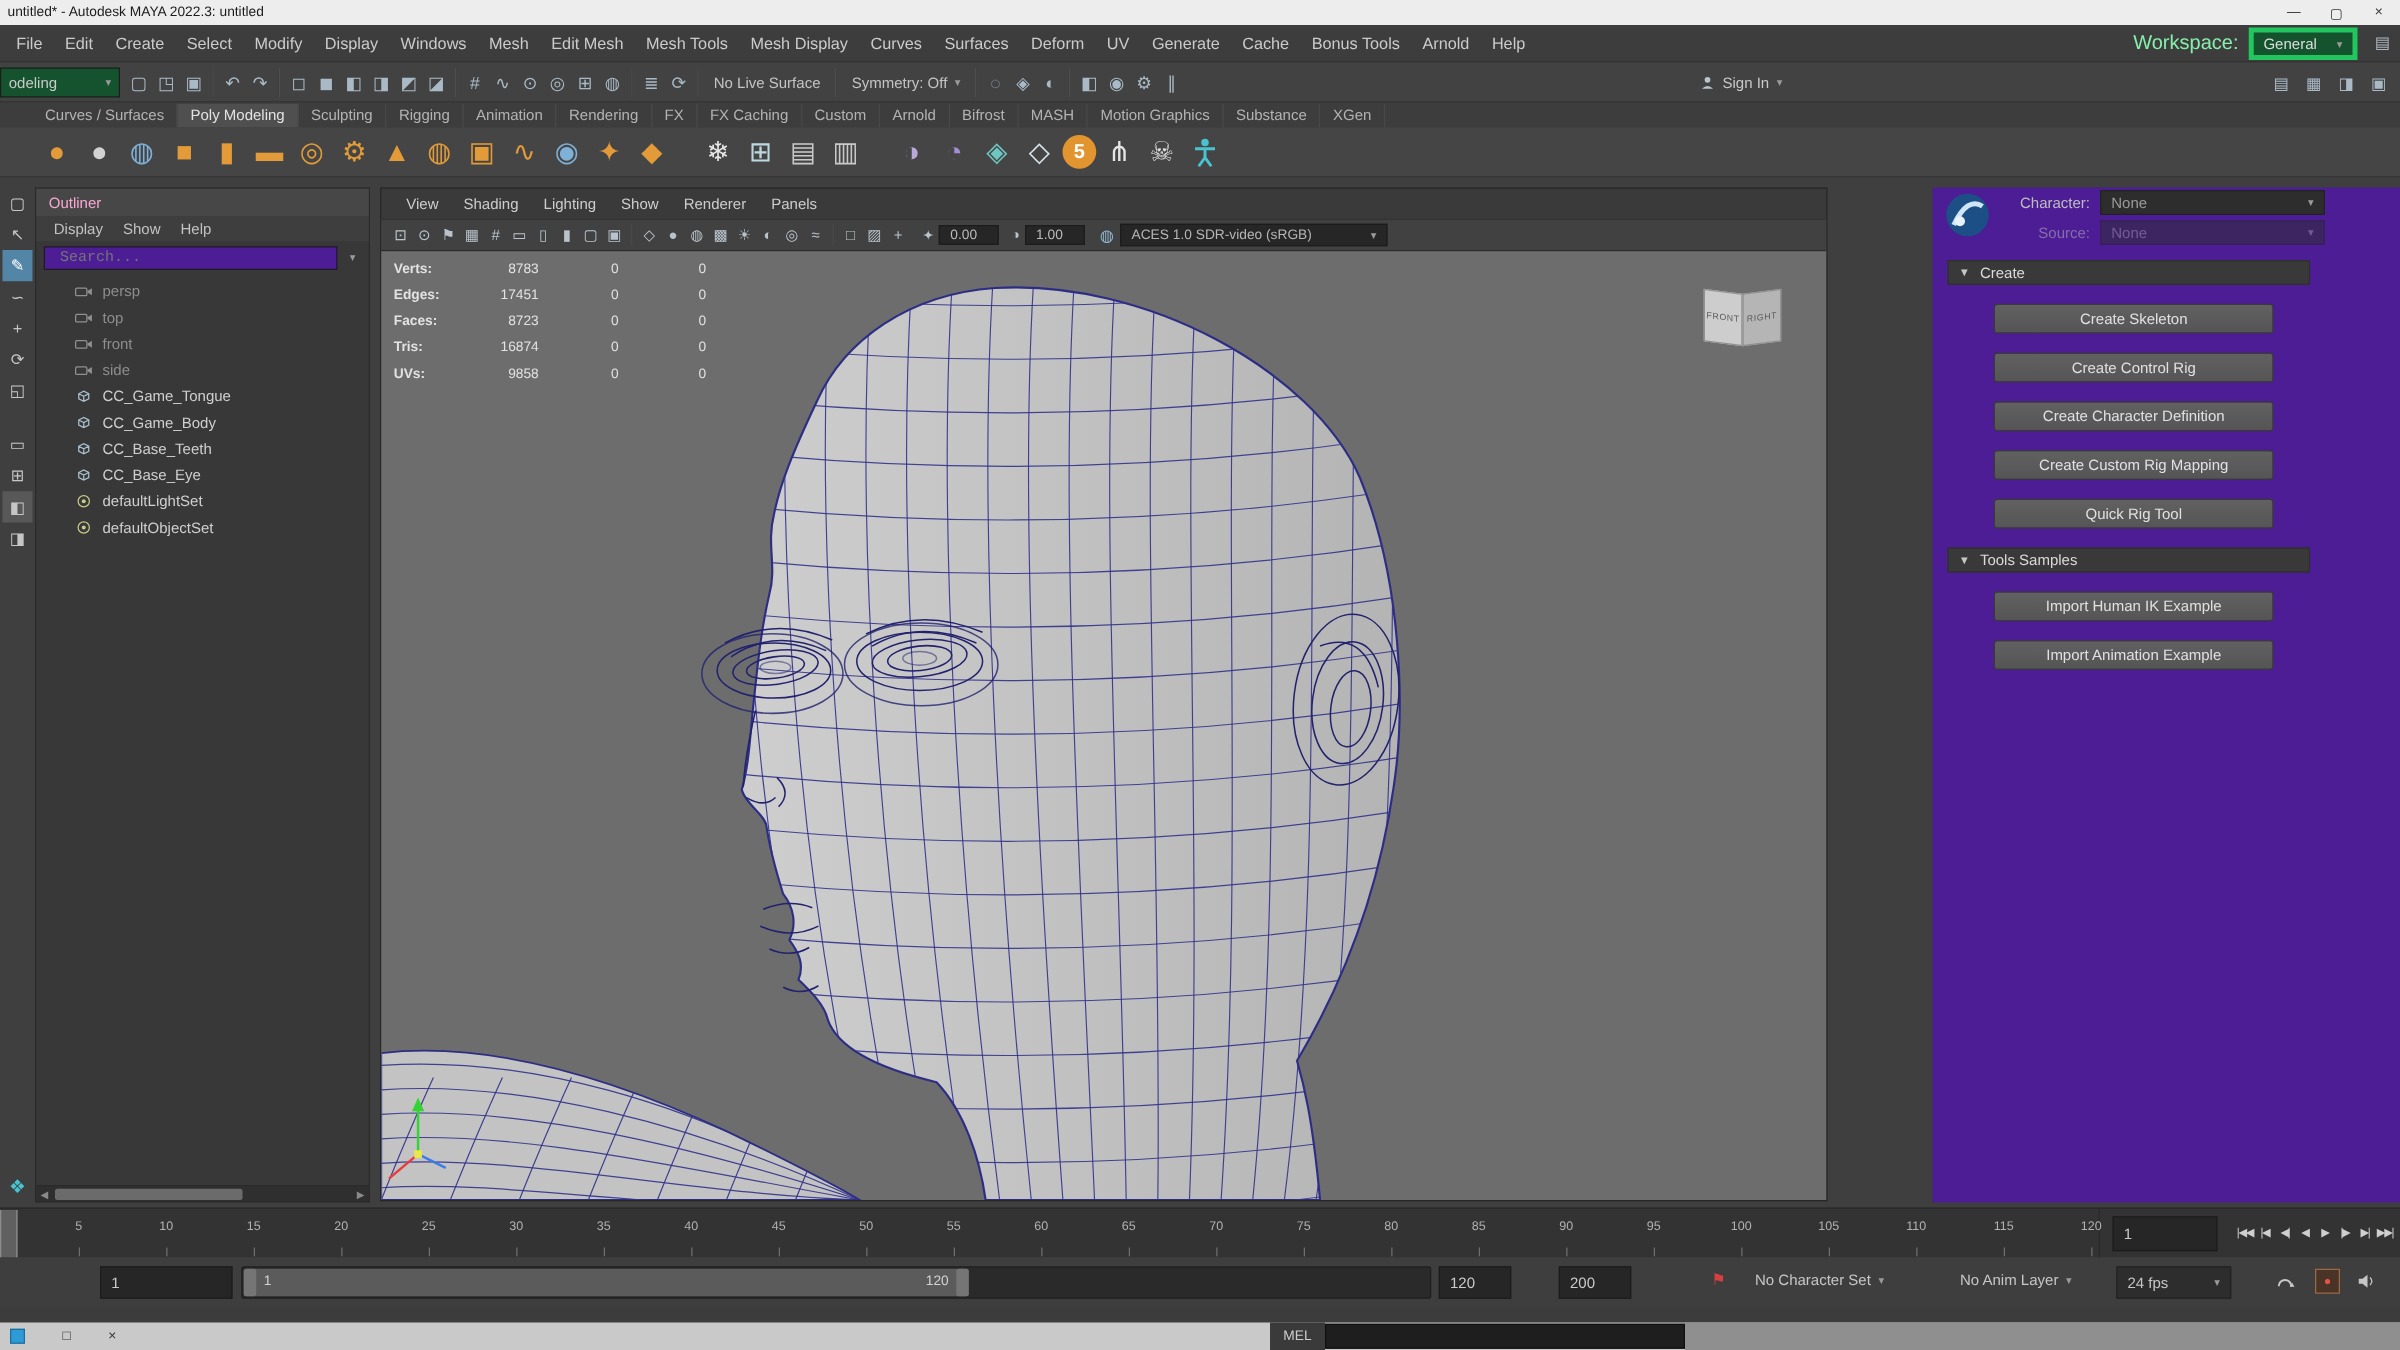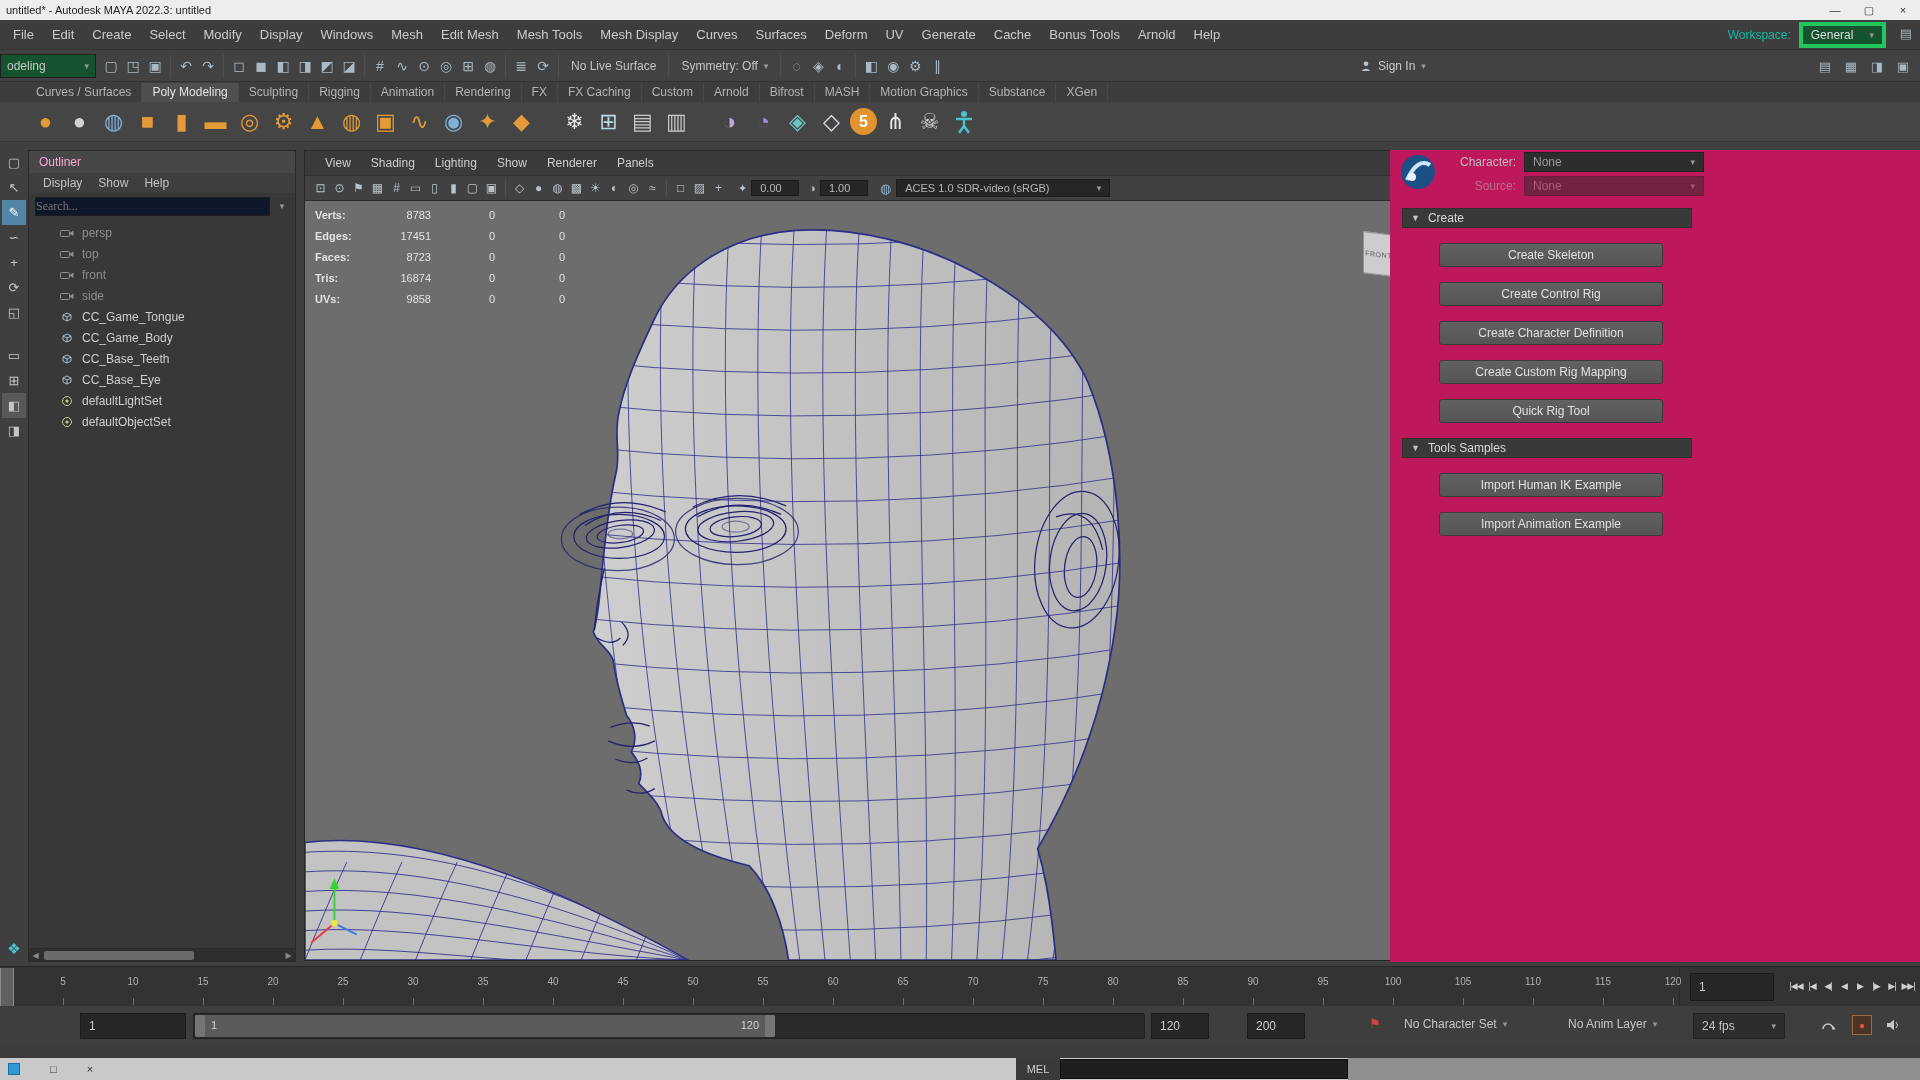--- a/index.html
+++ b/index.html
@@ -11,21 +11,21 @@
 
 #titlebar{top:0;height:20px;background:#ededed;color:#1c1c1c;font-size:11px;display:flex;align-items:center;padding-left:6px}
 .win-controls{margin-left:auto;display:flex;height:100%}
 .win-btn{width:34px;display:flex;align-items:center;justify-content:center;color:#333;font-size:11px}
 
 
 #menubar{top:20px;height:30px;background:#3d3d3d;border-bottom:1px solid #313131;display:flex;align-items:center;padding-left:4px}
 #menu-items{display:flex;align-items:center}
 .menu-item{padding:0 9px;font-size:13px;color:#cbcbcb;white-space:nowrap}
 #workspace{position:absolute;right:34px;display:flex;align-items:center;gap:8px}
-#workspace .lab{color:#14b8a6;font-size:12px}
+#workspace .lab{color:#86efac;font-size:16px}
 #workspace .val{background:#14532d;border:4px solid #22c55e;padding:2px 8px;display:flex;gap:16px;align-items:center;font-size:12px;color:#ddd}
 #workspace-menu{position:absolute;right:8px;top:26px;color:#a9b4bc;font-size:13px}
 
 
 #statusline{top:50px;height:32px;background:#424242;border-bottom:1px solid #323232;display:flex;align-items:center}
 #sl-segments{display:flex;align-items:center;height:100%}
 .mode-dd{width:96px;height:24px;background:#14532d;border:1px solid #1e1e1e;display:flex;align-items:center;justify-content:space-between;padding:0 6px;font-size:12px;color:#c9c9c9;margin-right:4px}
 .sl-sep{width:1px;height:24px;background:#313131;border-right:1px solid #4e4e4e;margin:0 4px}
 .sl-icon{width:22px;height:24px;display:flex;align-items:center;justify-content:center;font-size:14px;color:#a9bac6}
 .sl-text{font-size:12px;color:#c4c4c4;padding:0 8px;display:flex;align-items:center;gap:6px}
@@ -51,21 +51,21 @@
 .tool.active{background:#5285a6;color:#fff}
 .tool.current{background:#585858}
 #toolbox-bottom{position:absolute;bottom:8px;left:2px;width:24px;text-align:center;font-size:15px;color:#49c3d0}
 
 
 #outliner{position:absolute;left:28px;width:268px;top:8px;bottom:4px;background:#383838;border:1px solid #2a2a2a;display:flex;flex-direction:column}
 .outl-title{height:22px;background:#474747;display:flex;align-items:center;padding-left:10px;font-size:12px;color:#f9a8d4}
 .outl-menus{height:20px;background:#3e3e3e;display:flex;align-items:center;padding-left:6px}
 .outl-menu{padding:0 8px;font-size:12px;color:#c2c2c2}
 .outl-search{height:26px;display:flex;align-items:center;gap:5px;padding:3px 6px}
-.outl-search input{flex:1;height:19px;background:#0f172a;border:1px solid #1d1d1d;color:#b5b5b5;font-size:12px;padding:0 0;font-family:Liberation Serif, serif}
+.outl-search input{flex:1;height:19px;background:#4c1d95;border:1px solid #1d1d1d;color:#b5b5b5;font-size:12px;padding:0 12px;font-family:Liberation Mono, monospace}
 .outl-filter{color:#999;font-size:9px;width:14px;text-align:center}
 #outl-tree{flex:1;padding-top:3px;overflow:hidden}
 .outl-row{height:21px;display:flex;align-items:center;gap:7px;padding-left:30px;font-size:12px;color:#cfcfcf}
 .outl-row.dim{color:#8d8d8d}
 .outl-row .ico{width:16px;display:flex;justify-content:center}
 .outl-scroll{height:13px;background:#2f2f2f;display:flex;align-items:center;border-top:1px solid #2a2a2a}
 .outl-scroll .arr{width:13px;text-align:center;font-size:8px;color:#8a8a8a}
 .outl-scroll .track{flex:1;position:relative;height:9px}
 .outl-scroll .thumb{position:absolute;left:2px;width:150px;height:9px;background:#6b6b6b;border-radius:2px}
 
@@ -91,21 +91,21 @@
 .hud-label{width:50px;font-weight:bold}
 .hud-v1{width:66px;text-align:right}
 .hud-v2{width:64px;text-align:right}
 .hud-v3{width:70px;text-align:right}
 .viewcube{position:absolute;right:30px;top:22px;width:70px;height:62px}
 .vc-face{position:absolute;top:10px;width:31px;height:42px;display:flex;align-items:center;justify-content:center;font-size:7px;letter-spacing:.5px;color:#5a5a5a;border:1px solid #929292}
 .vc-front{left:2px;background:#cdcdcd;transform:skewY(7deg)}
 .vc-right{left:33px;background:#b5b5b5;transform:skewY(-7deg)}
 
 
-#hik{position:absolute;right:0;width:530px;top:8px;bottom:4px;background:#be185d}
+#hik{position:absolute;right:0;width:374px;top:8px;bottom:4px;background:#4c1d95}
 #hik-inner{position:absolute;left:8px;top:0;width:306px}
 #hik-logo{position:absolute;left:0;top:2px}
 .hik-row{display:flex;align-items:center;height:24px;margin-left:50px;gap:8px}
 .hik-lab{width:68px;text-align:right;color:#bdbdbd;font-size:12px}
 .hik-dd{flex:1;height:20px;background:#2d2d2d;border:1px solid #222;display:flex;align-items:center;justify-content:space-between;padding:0 8px;color:#9a9a9a;font-size:12px}
 .hik-row.dim{opacity:.5}
 #hik-sections{margin-top:8px}
 .hik-section{width:290px;height:20px;margin:10px 0 6px 4px;background:#393939;border:1px solid #2f2f2f;display:flex;align-items:center;gap:8px;padding-left:8px;font-size:12px;color:#dadada}
 .hik-tri{font-size:9px;color:#c6c6c6}
 .hik-btn{width:224px;height:24px;margin:15px auto;background:linear-gradient(#616161,#555);border:1px solid #3a3a3a;border-radius:3px;color:#e0e0e0;font-size:12px;display:flex;align-items:center;justify-content:center}

